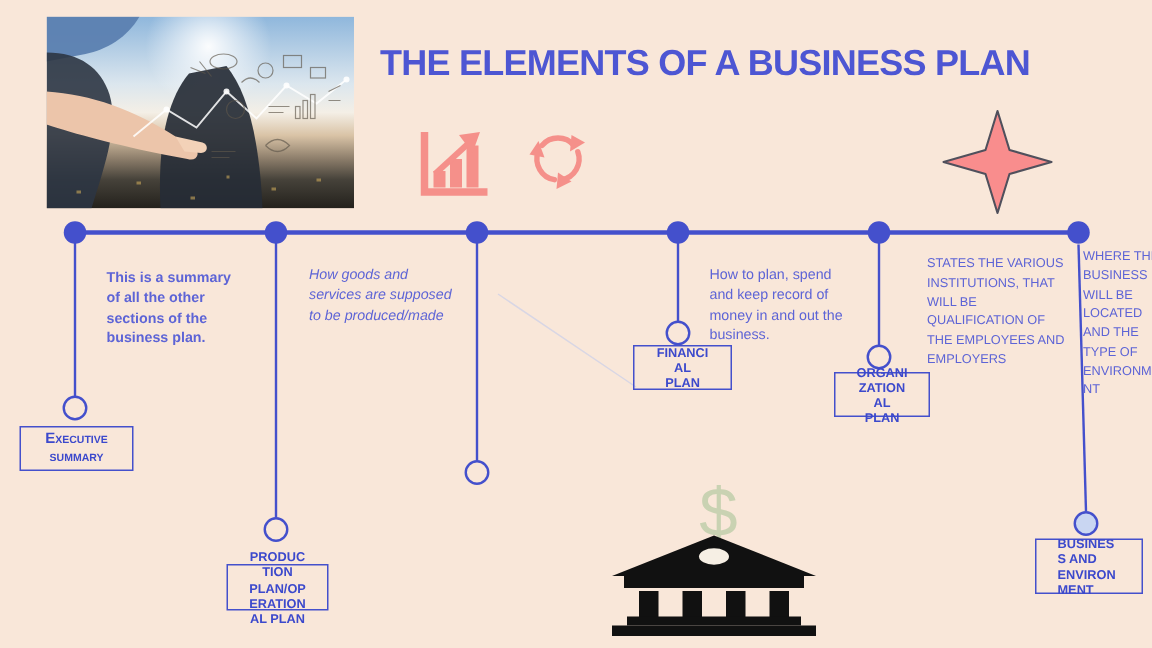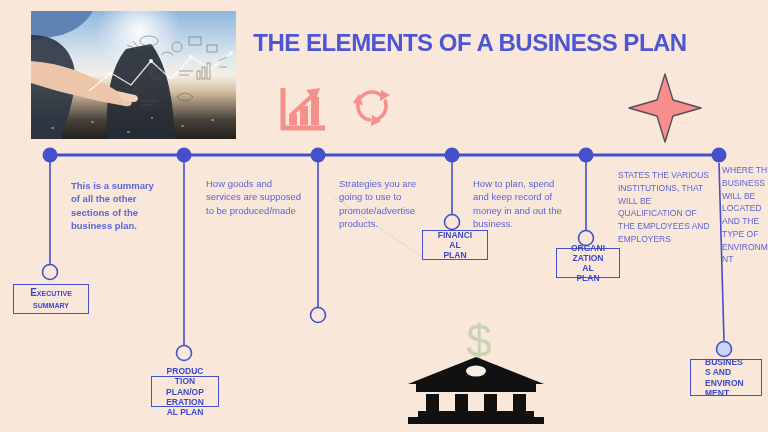--- a/index.html
+++ b/index.html
@@ -187,22 +187,21 @@
       <circle cx="50" cy="272" r="7.5" fill="#f9e7d9"></circle>
       <circle cx="184" cy="353" r="7.5" fill="#f9e7d9"></circle>
       <circle cx="318" cy="315" r="7.5" fill="#f9e7d9"></circle>
       <circle cx="452" cy="222" r="7.5" fill="#f9e7d9"></circle>
       <circle cx="586" cy="238" r="7.5" fill="#f9e7d9"></circle>
       <circle cx="724" cy="349" r="7.5" fill="#c9d6f2"></circle>
     </g>
   </svg>
 
   <div class="desc" style="left:71px;top:179px;width:88px;font-weight:bold;">This is a summary of all the other sections of the business plan.</div>
-  <div class="desc" style="left:206px;top:177px;width:101px;">How goods and services are supposed to be produced/made</div>
-  <div class="desc" style="left:339px;top:177px;width:86px;">Strategies you are going to use to promote/advertise products.</div>
+  <div class="desc" style="left:206px;top:177px;width:101px;font-style:italic;">How goods and services are supposed to be produced/made</div>
   <div class="desc" style="left:473px;top:177px;width:92px;">How to plan, spend and keep record of money in and out the business.</div>
   <div class="desc caps" style="left:618px;top:169px;width:92px;">STATES THE VARIOUS INSTITUTIONS, THAT WILL BE QUALIFICATION OF THE EMPLOYEES AND EMPLOYERS</div>
   <div class="desc caps" style="left:722px;top:164px;width:52px;">WHERE THE BUSINESS WILL BE LOCATED AND THE TYPE OF ENVIRONMENT</div>
 
   <div class="label-box smallcaps" style="left:13px;top:284px;width:76px;height:24px;">Executive summary</div>
   <div class="label-box" style="left:151px;top:376px;width:68px;height:31px;">PRODUCTION PLAN/OPERATIONAL PLAN</div>
   <div class="label-box" style="left:422px;top:230px;width:66px;height:23px;">FINANCIAL PLAN</div>
   <div class="label-box" style="left:556px;top:248px;width:64px;height:27px;">ORGANIZATIONAL PLAN</div>
   <div class="label-box left" style="left:690px;top:359px;width:72px;height:37px;">BUSINESS AND ENVIRONMENT</div>
 

